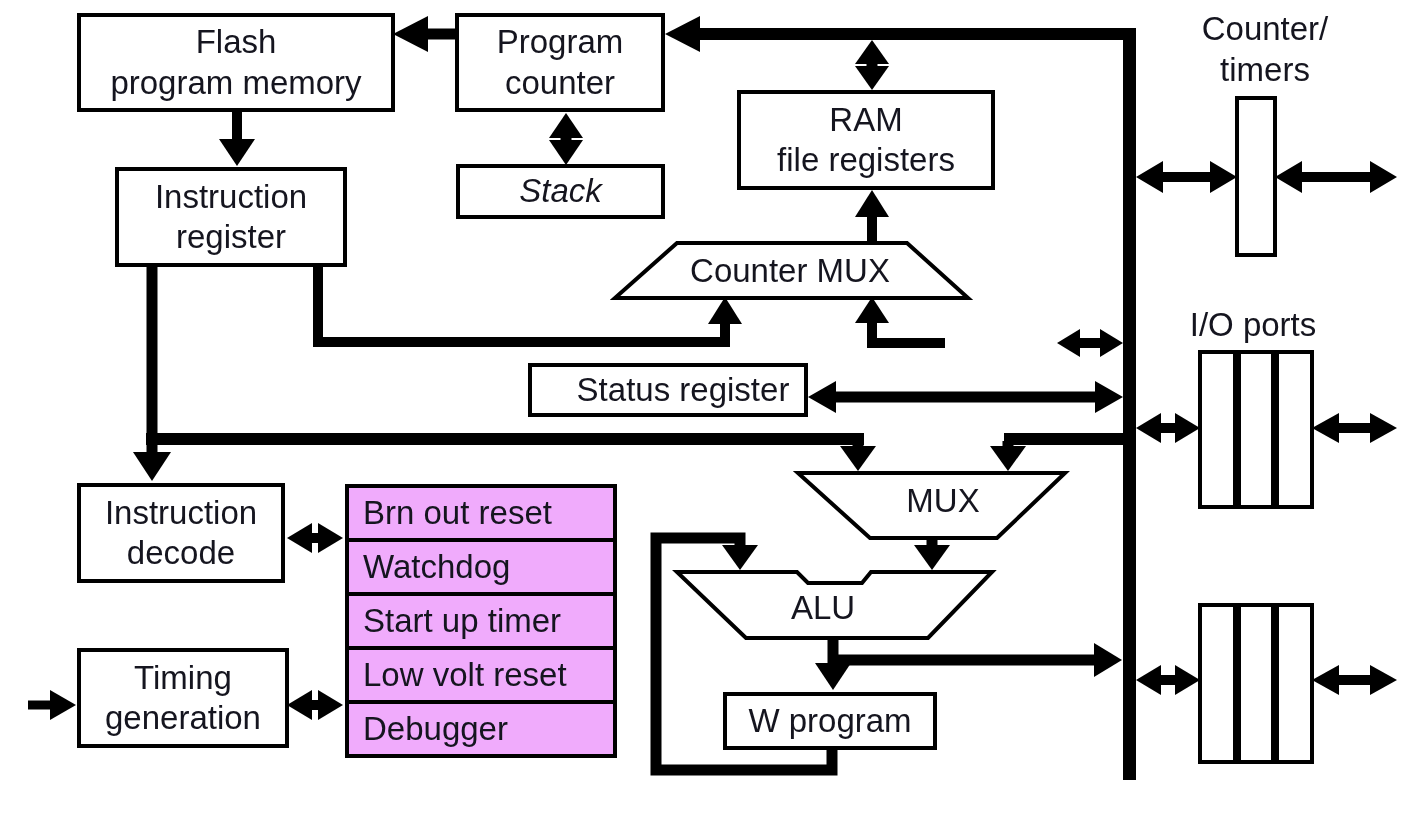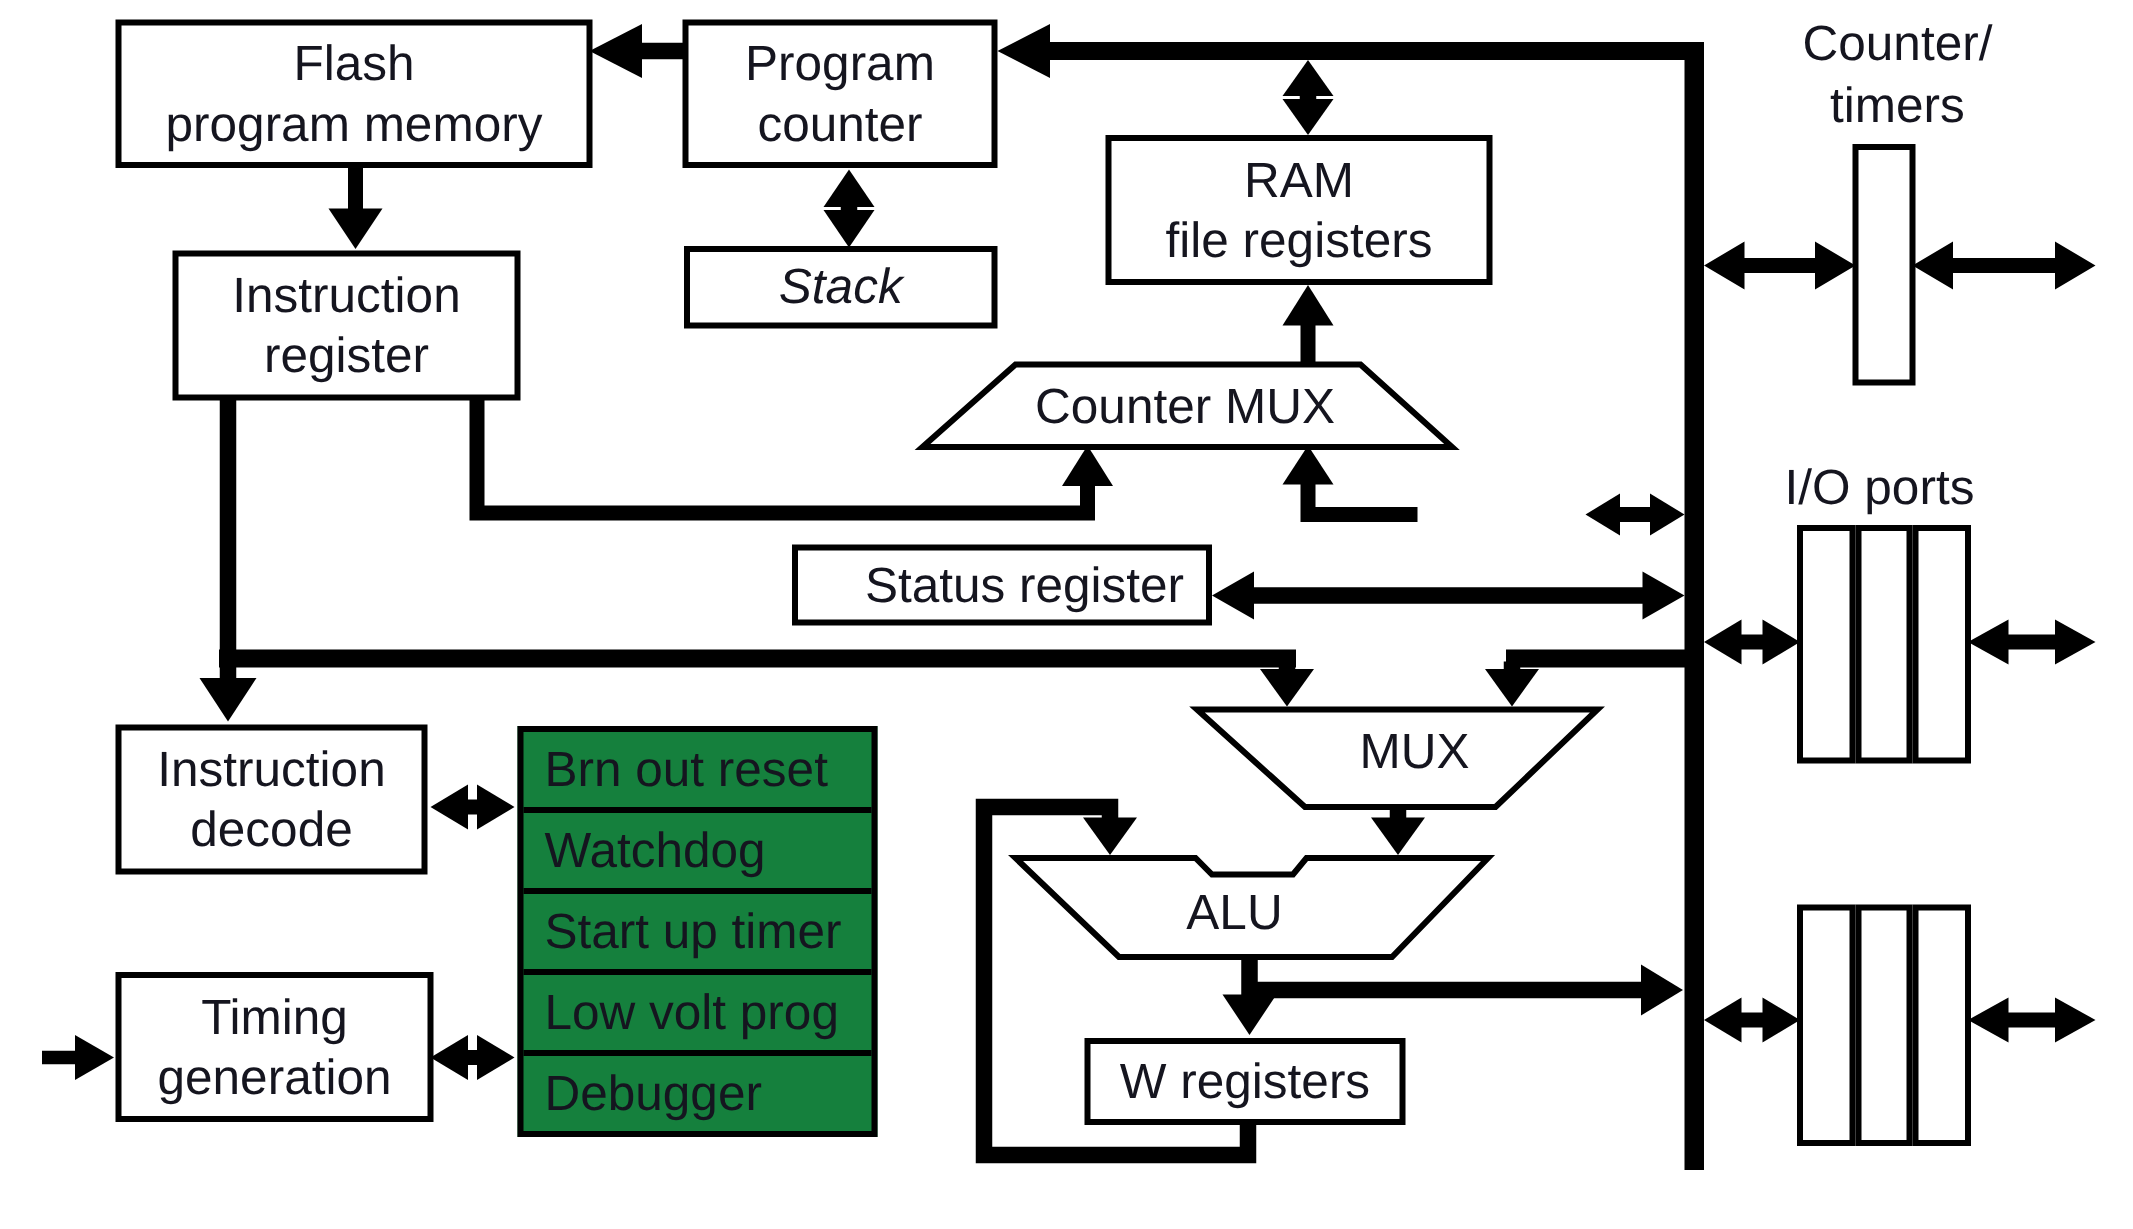--- a/index.html
+++ b/index.html
@@ -14,22 +14,22 @@
   }
   .shape-label{
     position:absolute;display:flex;align-items:center;justify-content:center;
     text-align:center;font-size:33px;line-height:1.2;white-space:pre-line;z-index:3;
   }
   .side-label{
     position:absolute;display:flex;align-items:center;justify-content:center;
     text-align:center;font-size:33px;line-height:1.25;white-space:pre-line;z-index:1;
   }
   #support-list{
-    position:absolute;left:345px;top:484px;width:240px;height:274px;
-    border:4px solid #000;box-sizing:border-box;background:#15803d;
+    position:absolute;left:345px;top:484px;width:272px;height:274px;
+    border:4px solid #000;box-sizing:border-box;background:#f0abfc;
     display:flex;flex-direction:column;z-index:1;
   }
   #support-list .row{
     flex:1;display:flex;align-items:center;padding-left:14px;
     font-size:33px;border-top:4px solid #000;box-sizing:border-box;
   }
   #support-list .row:first-child{border-top:none;}
   svg#wires{position:absolute;left:0;top:0;z-index:2;pointer-events:none;}
 </style>
 </head>
@@ -53,27 +53,27 @@
 
 
   <div class="box" style="left:528px;top:363px;width:280px;height:54px;padding-left:30px;">Status register</div>
 
   <div class="box" style="left:77px;top:483px;width:208px;height:100px;">Instruction
 decode</div>
 
   <div class="box" style="left:77px;top:648px;width:212px;height:100px;">Timing
 generation</div>
 
-  <div class="box" style="left:723px;top:692px;width:214px;height:58px;">W registers</div>
+  <div class="box" style="left:723px;top:692px;width:214px;height:58px;">W program</div>
 
   <div id="support-list">
     <div class="row">Brn out reset</div>
     <div class="row">Watchdog</div>
     <div class="row">Start up timer</div>
-    <div class="row">Low volt prog</div>
+    <div class="row">Low volt reset</div>
     <div class="row">Debugger</div>
   </div>
 
   <div class="side-label" style="left:1185px;top:6px;width:160px;height:86px;">Counter/
 timers</div>
   <div class="side-label" style="left:1170px;top:304px;width:166px;height:42px;">I/O ports</div>
 
   <svg id="wires" width="1422" height="819" viewBox="0 0 1422 819">
     <g fill="#ffffff" stroke="#000000" stroke-width="4">
 

